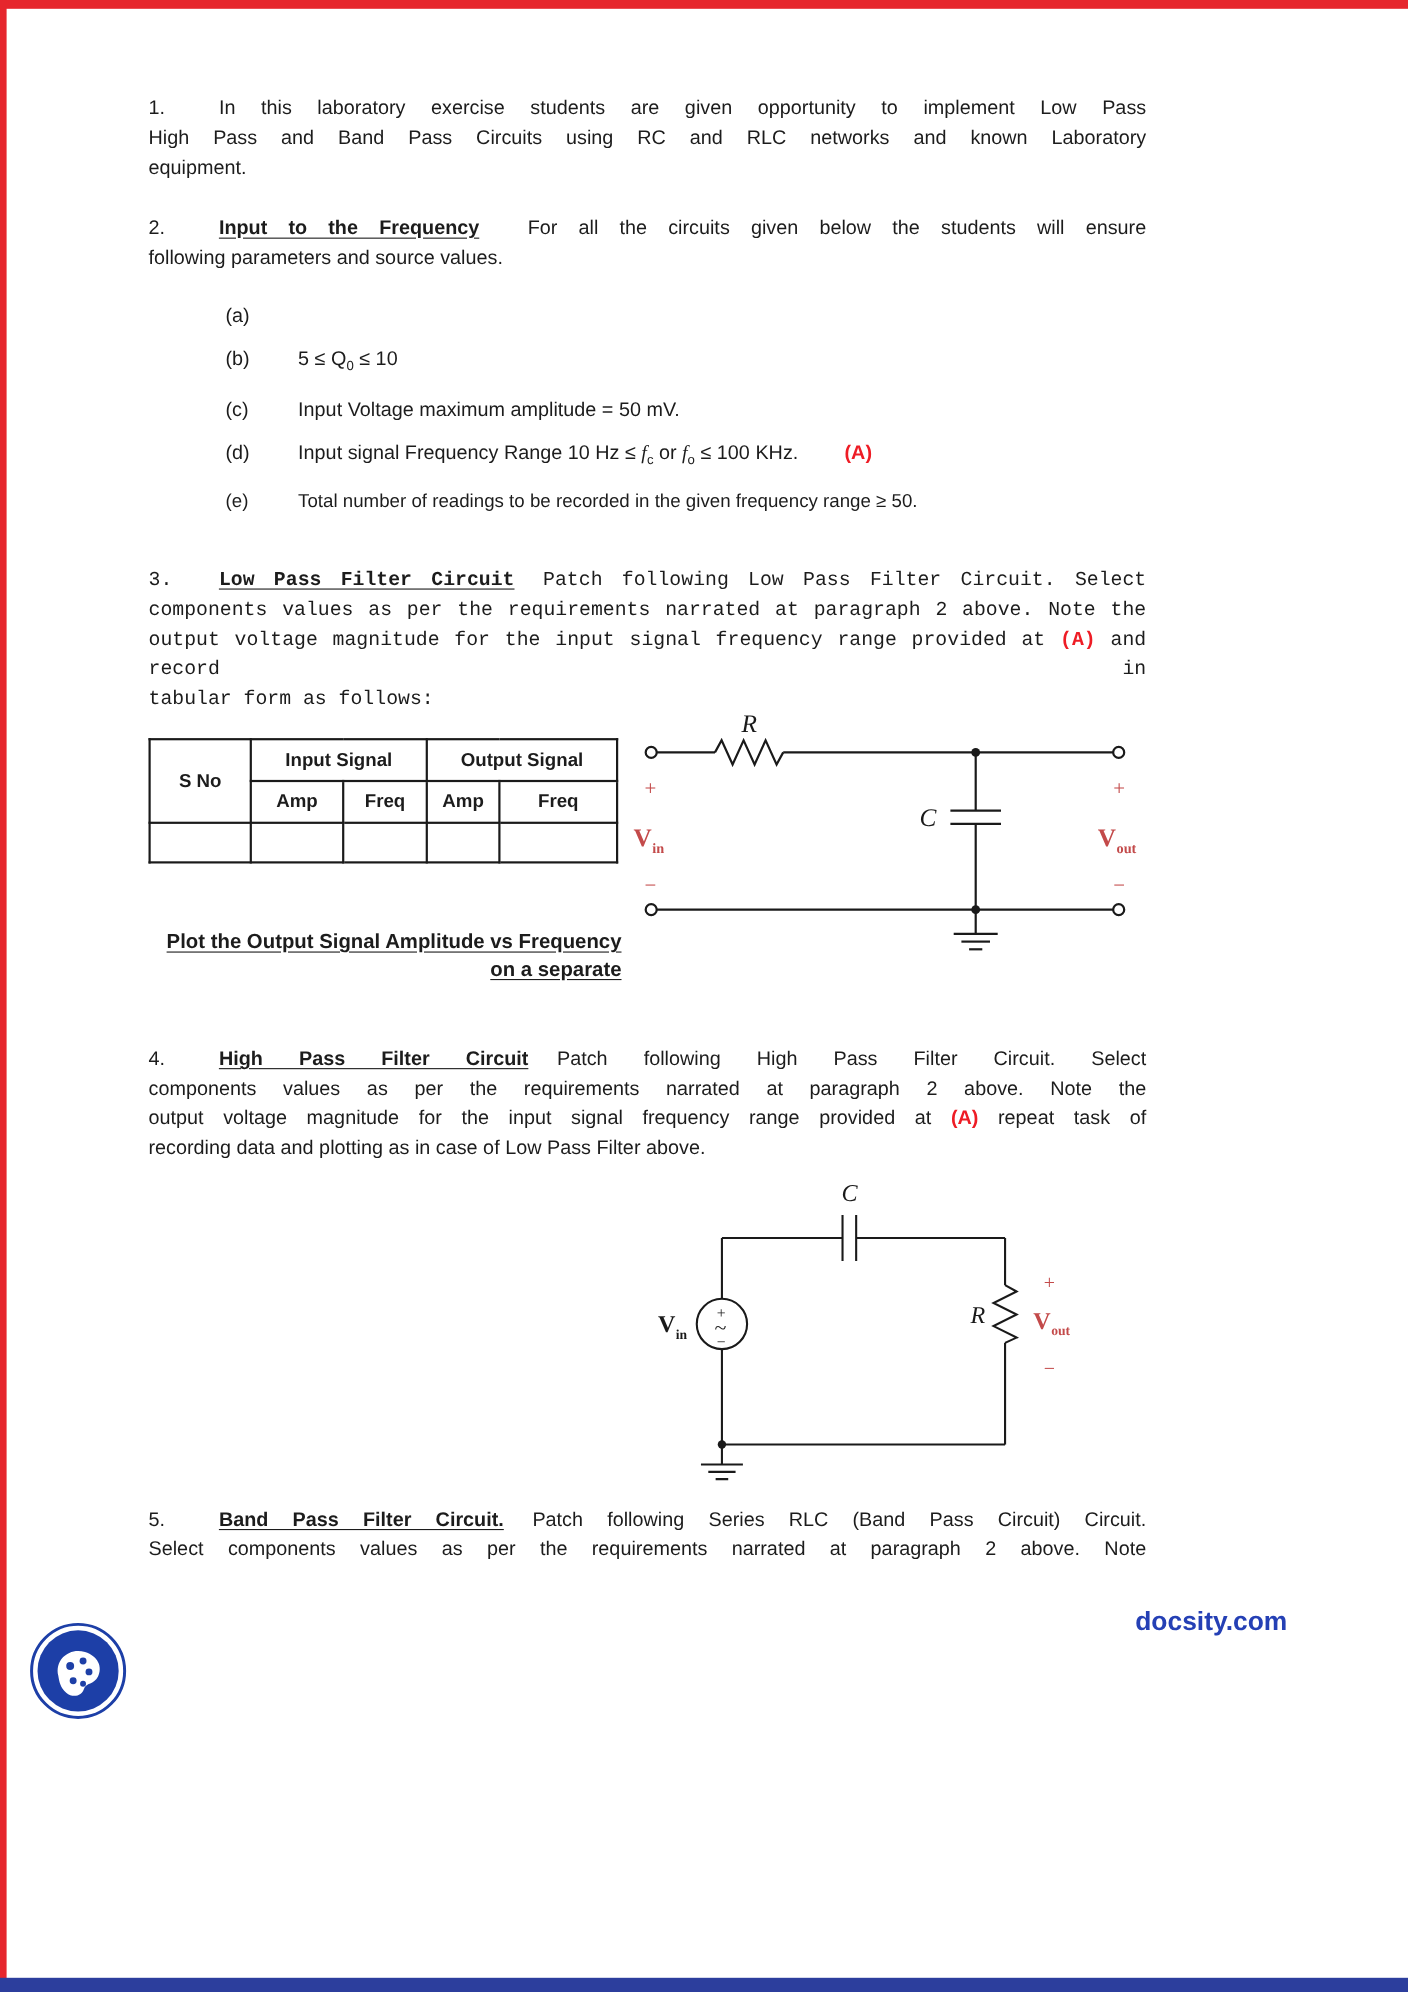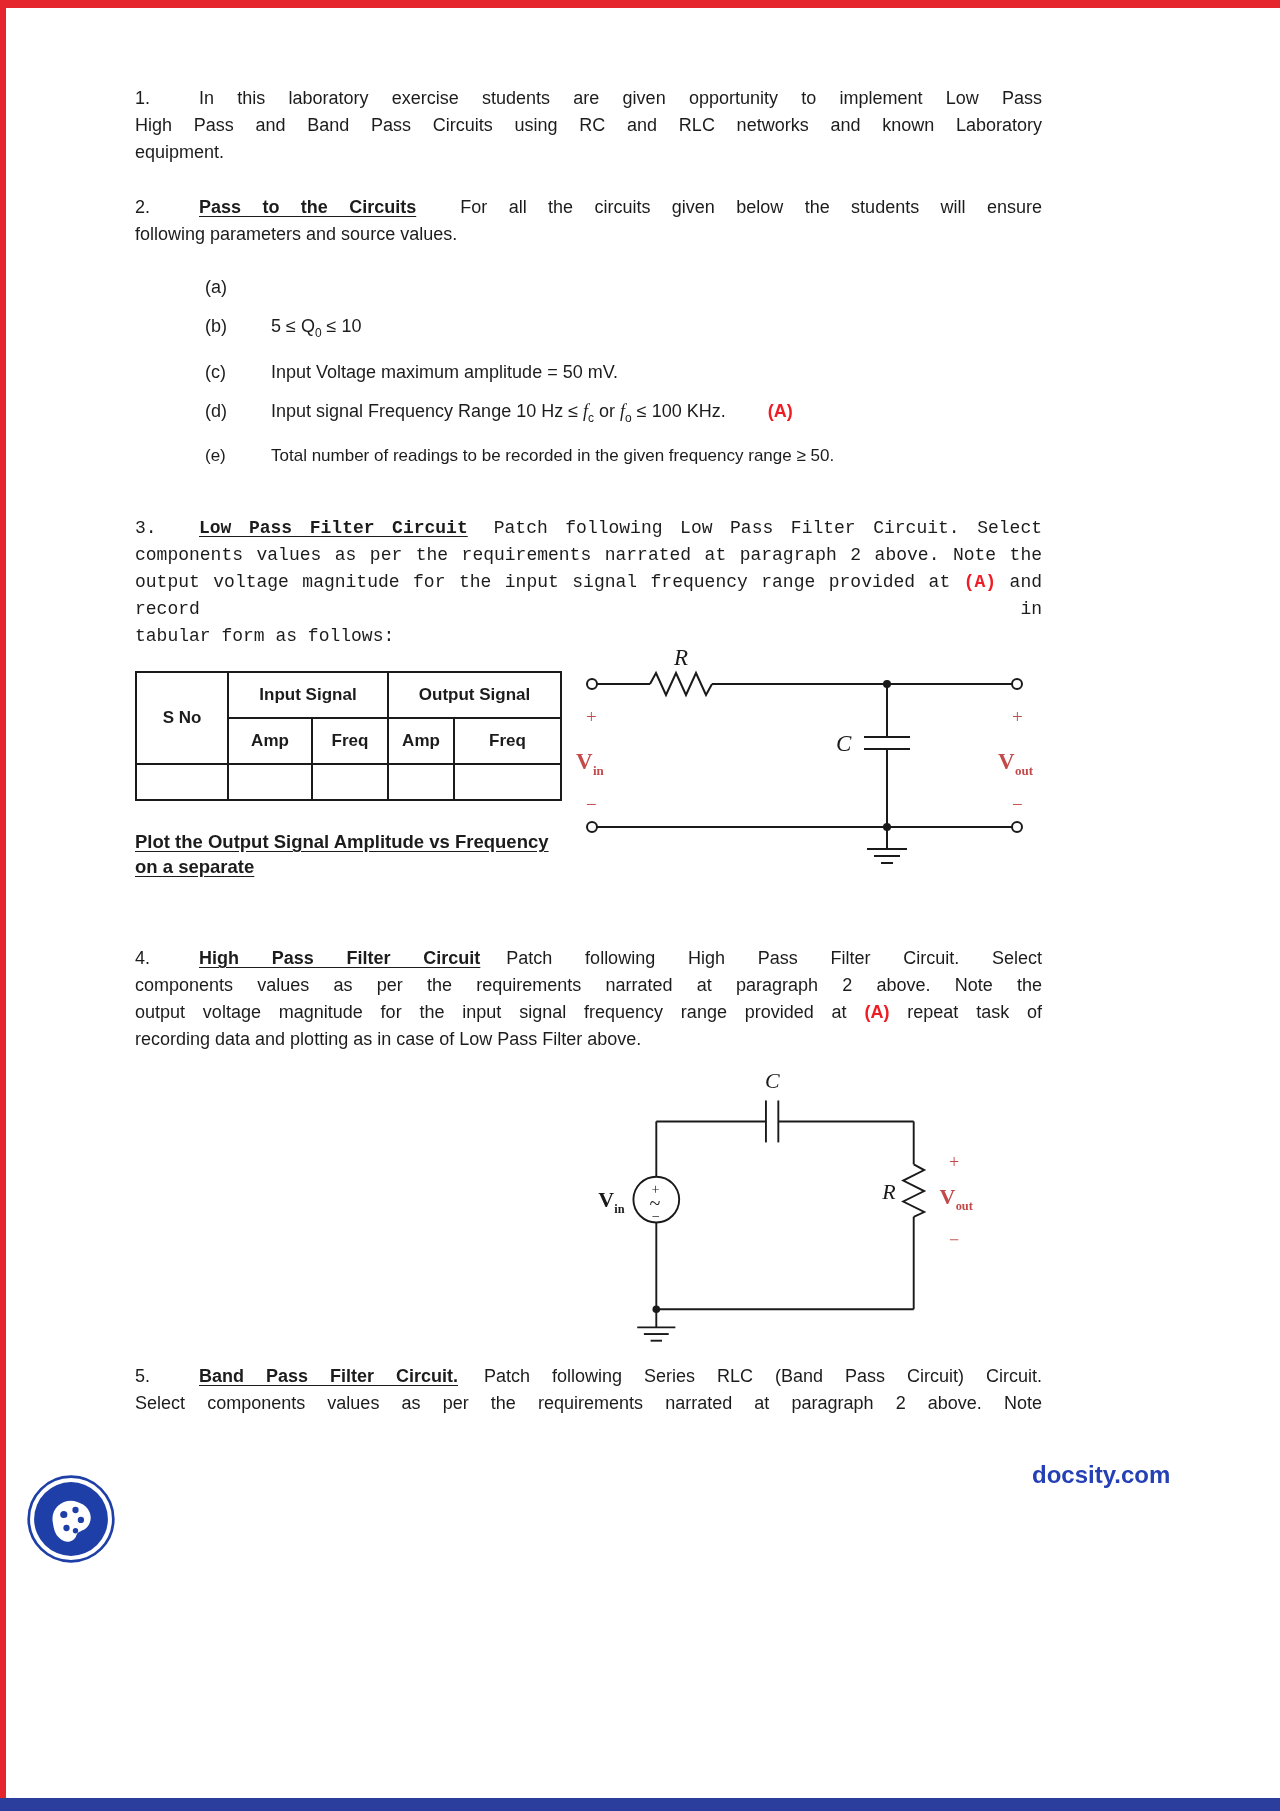--- a/index.html
+++ b/index.html
@@ -39,27 +39,27 @@
   .line2{display:block;margin-top:10px;}
   .ser-i{font-family:"Liberation Serif",serif;font-style:italic;}
   sub{font-size:12px;}
 
   .mb-p3{margin-bottom:13px;font-family:Liberation Mono, monospace;}
 
   .fig-row{display:flex;justify-content:space-between;margin-bottom:56px;}
   .fig-left{width:430px;}
   table.readings{border-collapse:collapse;margin-top:8px;}
   table.readings th,table.readings td{border:2px solid #1a1a1a;text-align:center;
-    font-size:17px;padding:12px;}
+    font-size:17px;padding:0;}
   table.readings th{font-weight:bold;}
   th.sno{font-weight:normal;}
   tr.hrow{height:38px;}
   tr.drow{height:36px;}
-  .plot-note{margin-top:28px;font-size:18.5px;font-weight:bold;
-    text-decoration:underline;text-underline-offset:3px;line-height:25px;}
+  .plot-note{margin-top:58px;font-size:18.5px;font-weight:bold;
+    text-decoration:underline;text-underline-offset:3px;line-height:25px;text-align:right;}
   .lp-svg{margin-top:-14px;}
 
   .hp-wrap{margin:16px 0 4px 440px;width:420px;}
 
   
   .svg-ital{font-family:"Liberation Serif",serif;font-style:italic;font-size:23px;fill:#1a1a1a;}
   .svg-sign{font-family:"Liberation Serif",serif;font-size:19px;fill:var(--figure-red,#c34a4a);}
   .svg-v{font-family:"Liberation Serif",serif;font-weight:bold;font-size:23px;fill:var(--figure-red,#c34a4a);}
   .svg-vsub{font-family:"Liberation Serif",serif;font-weight:bold;font-size:13px;fill:var(--figure-red,#c34a4a);}
   .svg-vblack{font-family:"Liberation Serif",serif;font-weight:bold;font-size:23px;fill:#1a1a1a;}
@@ -85,21 +85,21 @@
     <div class="para mb-p1">
       <div class="jline">
         <span class="pnum">1.</span><span>In this laboratory exercise students are given opportunity to implement Low Pass</span>
       </div>
       <div class="jline">High Pass and Band Pass Circuits using RC and RLC networks and known Laboratory</div>
       <div class="lline">equipment.</div>
     </div>
 
     <div class="para mb-p2">
       <div class="jline">
-        <span class="pnum">2.</span><span class="hul">Pass to the Circuits</span><span class="gap-lg"></span><span>For all the circuits given below the students will ensure</span>
+        <span class="pnum">2.</span><span class="hul">Input to the Frequency</span><span class="gap-lg"></span><span>For all the circuits given below the students will ensure</span>
       </div>
       <div class="lline">following parameters and source values.</div>
     </div>
 
     <div class="list">
       <div class="li">
         <span class="li-label">(a)</span>
       </div>
       <div class="li">
         <span class="li-label">(b)</span>

